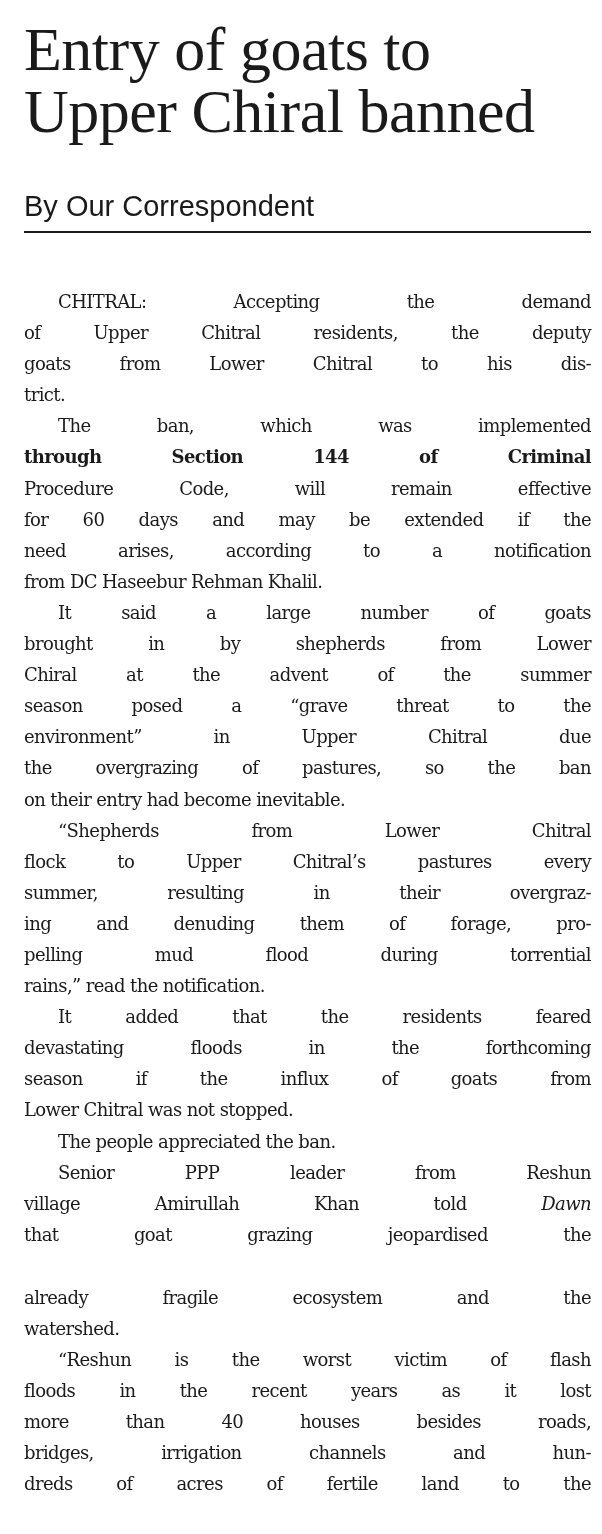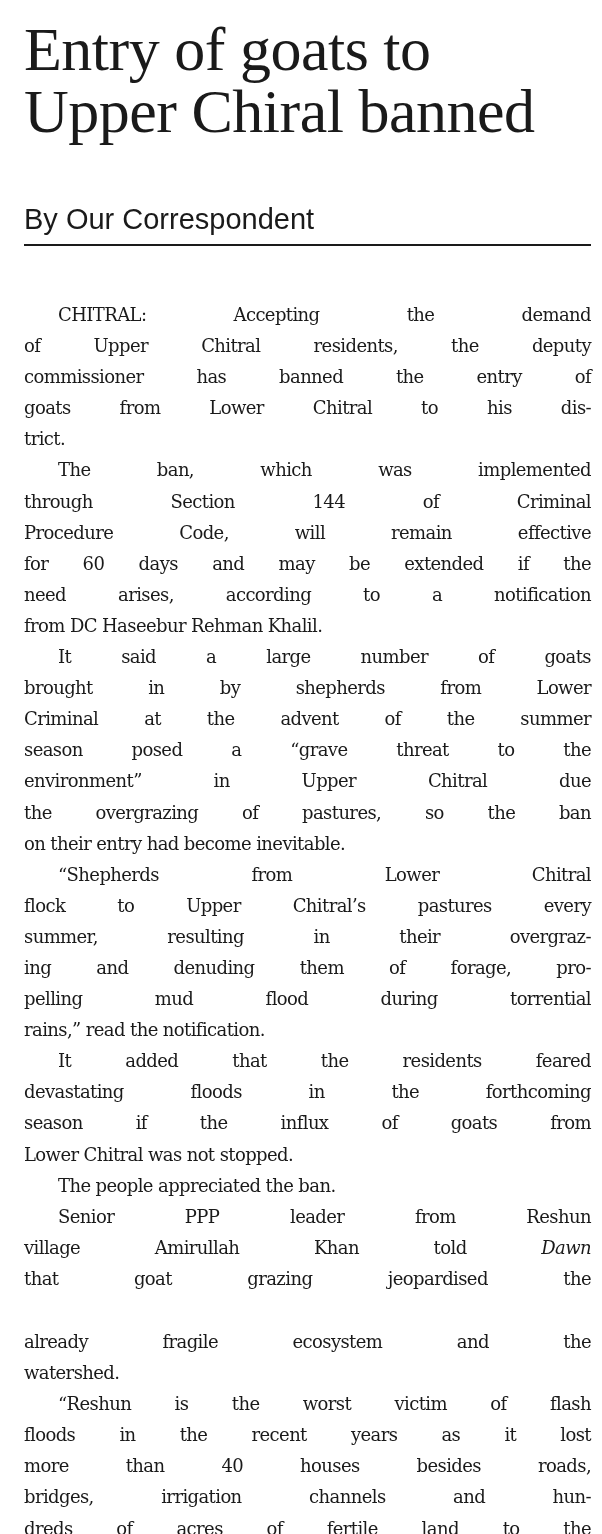--- a/index.html
+++ b/index.html
@@ -31,21 +31,21 @@
       color: #1a1a1a;
     }
     .headline span {
       display: block;
       white-space: nowrap;
     }
     .byline {
       font-family: "Liberation Sans", "DejaVu Sans", sans-serif;
       font-size: 29px;
       line-height: 34px;
-      margin-top: 60px;
+      margin-top: 47px;
       color: #1a1a1a;
       white-space: nowrap;
     }
     .rule {
       margin-top: 8px;
       height: 2px;
       background: #1a1a1a;
       width: 567px;
     }
     .body {
@@ -87,36 +87,35 @@
     <span>Entry of goats to</span>
     <span>Upper Chiral banned</span>
   </h1>
   <div class="byline">By Our Correspondent</div>
   <div class="rule"></div>
 
   <div class="body">
     <p>
       <span class="line first" style="display: block; width: auto; word-spacing: 42.5729px;">CHITRAL: Accepting the demand</span>
       <span class="line" style="display: block; width: auto; word-spacing: 20.9px;">of Upper Chitral residents, the deputy</span>
-      <span class="line" style="display: block; width: auto; word-spacing: 20.5688px;">commissioner has banned the entry of</span>
       <span class="line" style="display: block; width: auto; word-spacing: 22.8151px;">goats from Lower Chitral to his dis-</span>
       <span class="line last">trict.</span>
     </p>
     <p>
       <span class="line first" style="display: block; width: auto; word-spacing: 31.5px;">The ban, which was implemented</span>
-      <span class="line" style="display: block; width: auto; word-spacing: 43.8828px;">through Section 144 of Criminal</span>
+      <span class="line" style="display: block; width: auto; word-spacing: 43.8828px; font-weight: bold;">through Section 144 of Criminal</span>
       <span class="line" style="display: block; width: auto; word-spacing: 27.2773px;">Procedure Code, will remain effective</span>
       <span class="line" style="display: block; width: auto; word-spacing: 11.8652px;">for 60 days and may be extended if the</span>
       <span class="line" style="display: block; width: auto; word-spacing: 19.15px;">need arises, according to a notification</span>
       <span class="line last">from DC Haseebur Rehman Khalil.</span>
     </p>
     <p>
       <span class="line first" style="display: block; width: auto; word-spacing: 26.651px;">It said a large number of goats</span>
       <span class="line" style="display: block; width: auto; word-spacing: 24.2031px;">brought in by shepherds from Lower</span>
-      <span class="line" style="display: block; width: auto; word-spacing: 21.9974px;">Criminal at the advent of the summer</span>
+      <span class="line" style="display: block; width: auto; word-spacing: 21.9974px;">Chiral at the advent of the summer</span>
       <span class="line" style="display: block; width: auto; word-spacing: 22.6276px;">season posed a “grave threat to the</span>
       <span class="line" style="display: block; width: auto; word-spacing: 35.6289px;">environment” in Upper Chitral due</span>
       <span class="line" style="display: block; width: auto; word-spacing: 15.362px;">the overgrazing of pastures, so the ban</span>
       <span class="line last">on their entry had become inevitable.</span>
     </p>
     <p>
       <span class="line first" style="display: block; width: auto; word-spacing: 50.0625px;">“Shepherds from Lower Chitral</span>
       <span class="line" style="display: block; width: auto; word-spacing: 19.2281px;">flock to Upper Chitral’s pastures every</span>
       <span class="line" style="display: block; width: auto; word-spacing: 32.3281px;">summer, resulting in their overgraz-</span>
       <span class="line" style="display: block; width: auto; word-spacing: 17.4974px;">ing and denuding them of forage, pro-</span>

